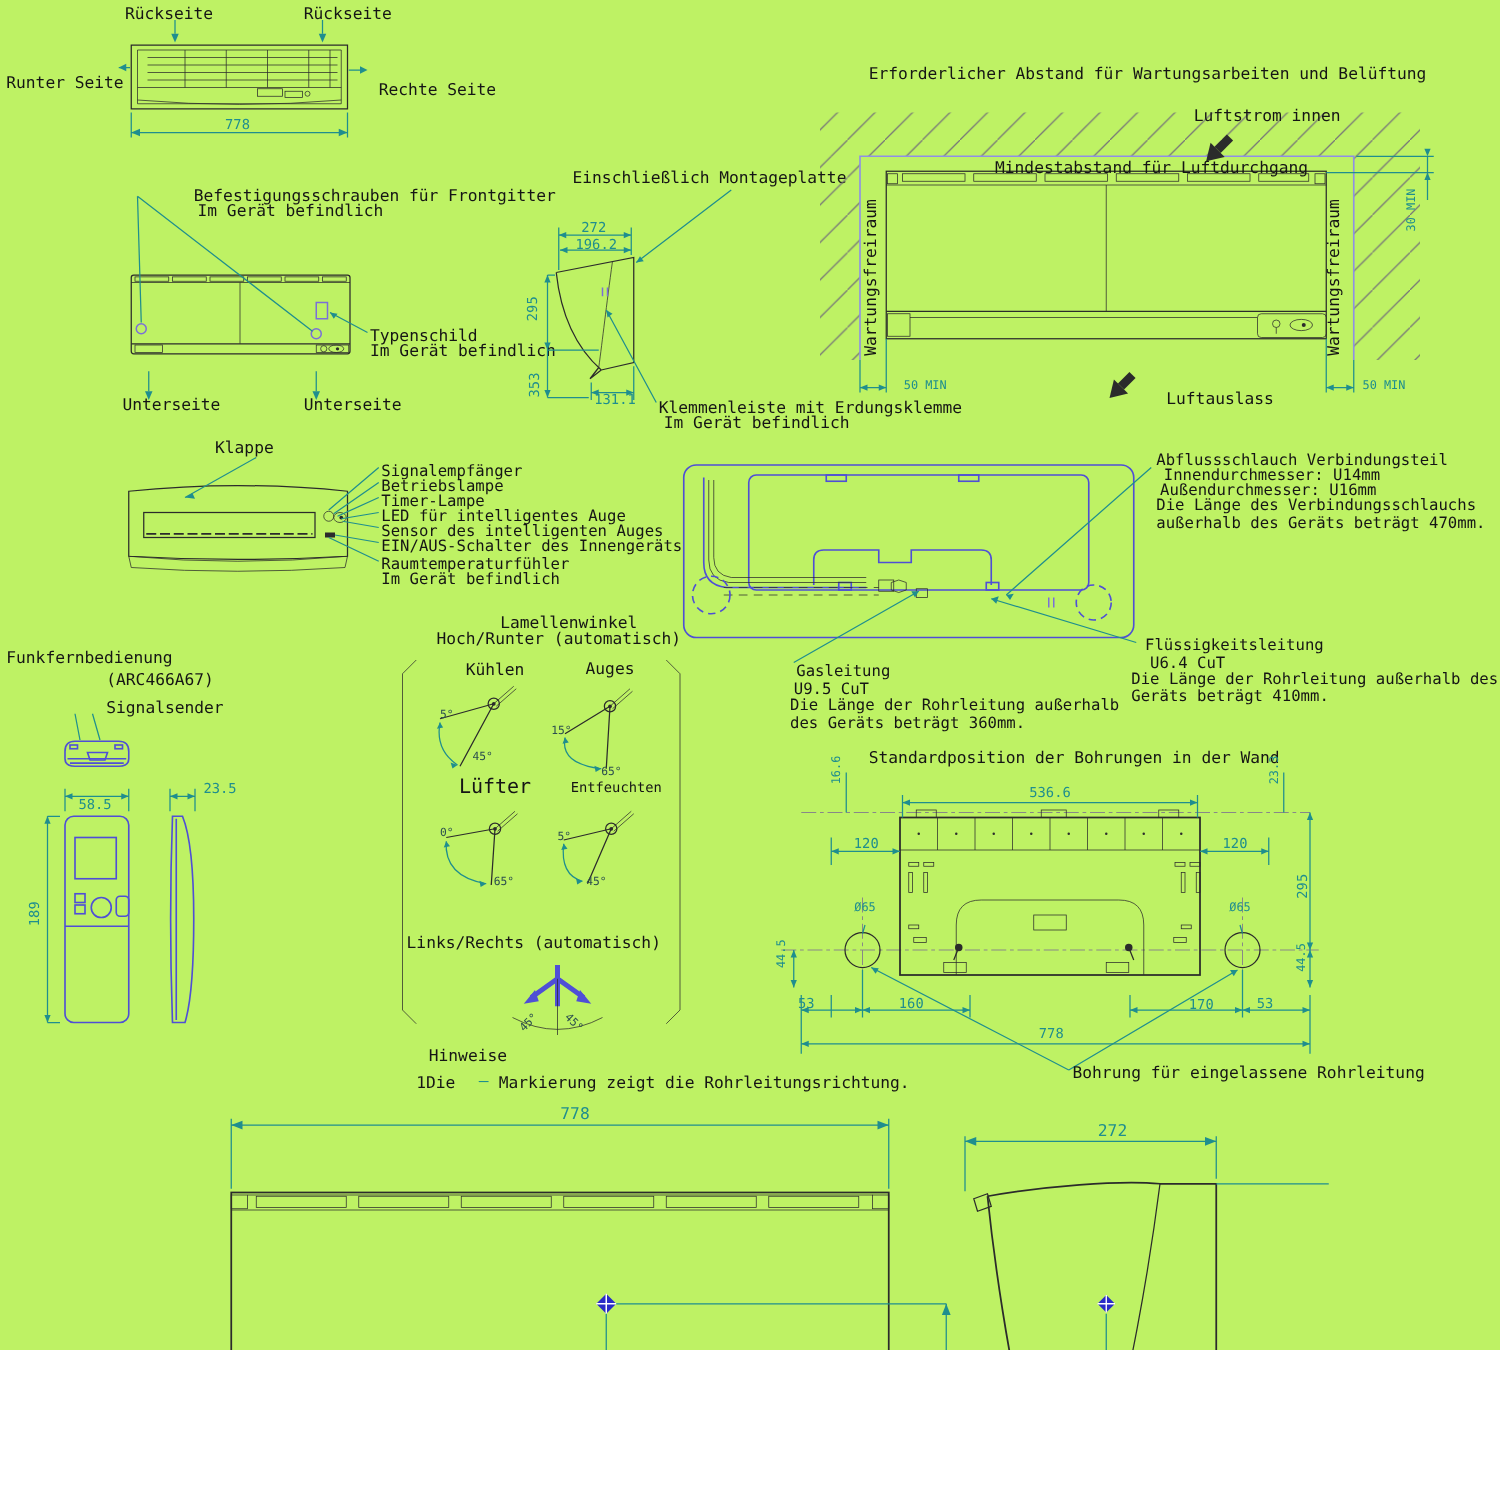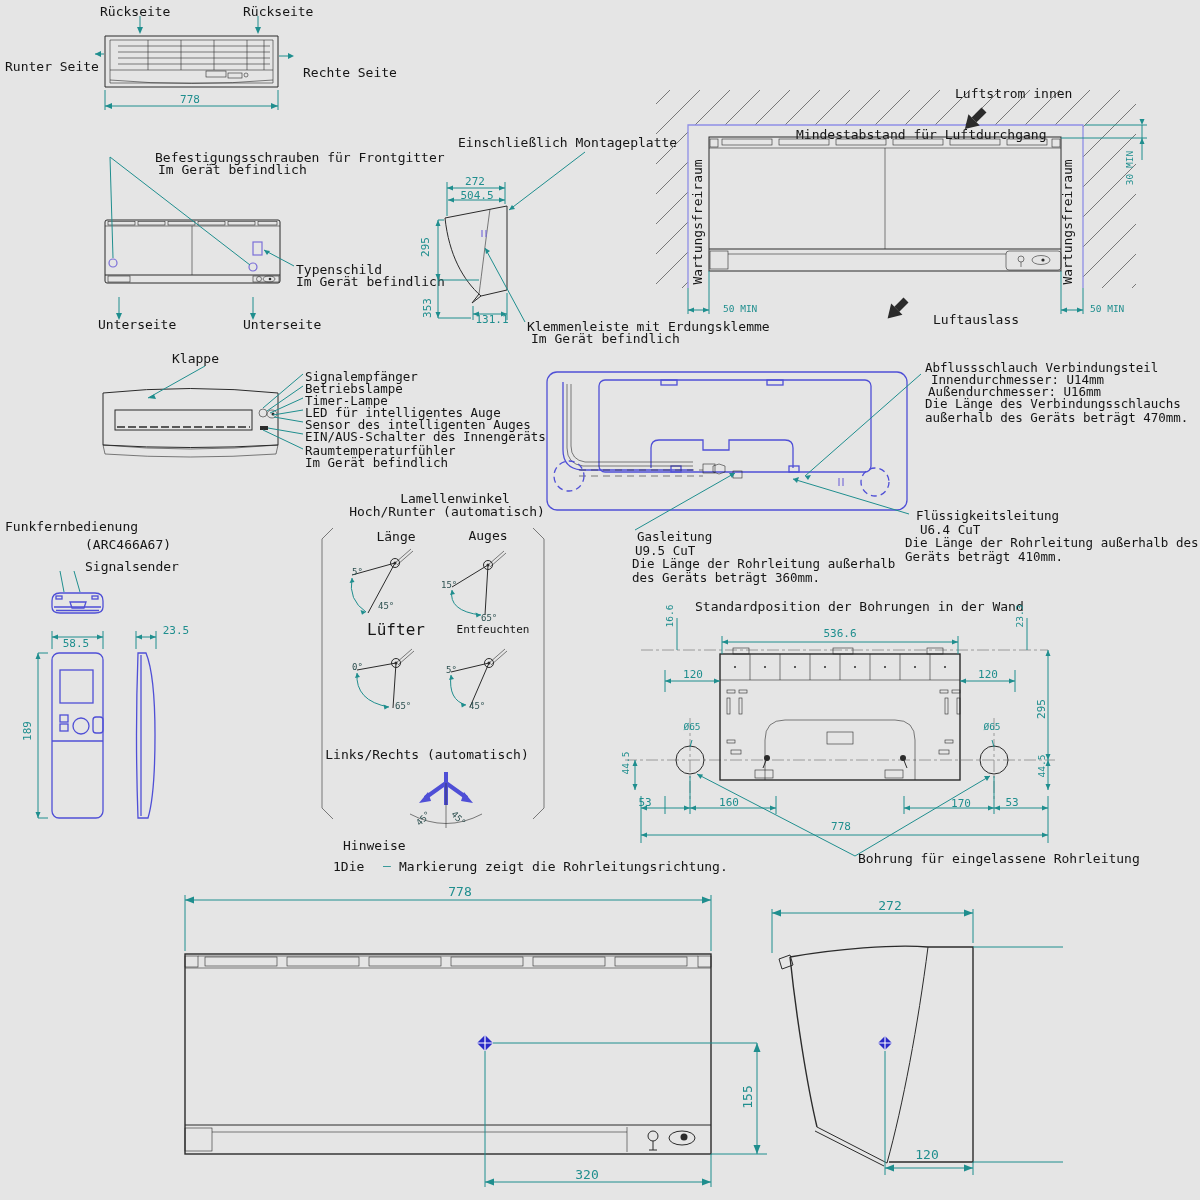--- a/index.html
+++ b/index.html
@@ -1,16 +1,16 @@
 <!DOCTYPE html>
 <html><head>
 <meta charset="utf-8">
 <style>
   html,body{margin:0;padding:0;background:#fff}
-  #page{position:relative;width:1200px;height:1200px;background:#e5e5e5;overflow:hidden;
+  #page{position:relative;width:1200px;height:1080px;background:#bef264;overflow:hidden;
         font-family:"DejaVu Sans Mono",monospace}
   .lb{position:absolute;white-space:nowrap;font-family:"DejaVu Sans Mono",monospace;
       color:#151515;font-size:13px;line-height:1.05}
   .s{font-size:12.5px}
   .d{font-size:11px;color:#1f8e8e}
   .d9{font-size:9.5px;color:#1f8e8e}
   .a{font-size:9px;color:#2c4f4f}
   .c{transform:translate(-50%,-50%)}
   .v{transform:translate(-50%,-50%) rotate(-90deg)}
   .r45{transform:translate(-50%,-50%) rotate(45deg)}
@@ -111,21 +111,21 @@
     <polygon class="tf" points="3,188 .5,182 5.5,182"></polygon>
     <path class="t thin" d="M38,176 V190 M72,163 V190 M38,184 H72"></path>
     <polygon class="tf" points="38,184 44,181.5 44,186.5"></polygon>
       <polygon class="tf" points="72,184 66,181.5 66,186.5"></polygon>
     <path class="t thin" d="M90,192 L50,118 M150,22 L74,80"></path>
     <polygon class="tf" points="50,118 51,124 55,121"></polygon>
     <polygon class="tf" points="74,80 80,79 77,75"></polygon>
   </svg>
   <span class="lb" style="left:458px;top:136px">Einschließlich Montageplatte</span>
   <span class="lb d c" style="left:475px;top:182px">272</span>
-  <span class="lb d c" style="left:477px;top:196px">504.5</span>
+  <span class="lb d c" style="left:477px;top:196px">196.2</span>
   <span class="lb d v" style="left:426px;top:247px">295</span>
   <span class="lb d v" style="left:428px;top:308px">353</span>
   <span class="lb d c" style="left:492px;top:320px">131.1</span>
   <span class="lb" style="left:527px;top:320px">Klemmenleiste mit Erdungsklemme</span>
   <span class="lb" style="left:531px;top:332px">Im Gerät befindlich</span>
 
   <svg style="left:648px;top:82px" width="510" height="250" viewBox="0 0 510 250">
     <defs>
       <pattern id="hatch" patternUnits="userSpaceOnUse" width="30" height="30">
         <path d="M0,30 L30,0" stroke="#777" stroke-width="1" fill="none"></path>
@@ -167,20 +167,21 @@
     <path class="t thin" d="M40,206 V232 M61,189 V232 M40,228 H61"></path>
     <polygon class="tf" points="40,228 46,225.5 46,230.5"></polygon>
       <polygon class="tf" points="61,228 55,225.5 55,230.5"></polygon>
     <path class="t thin" d="M435,206 V232 M413,189 V232 M413,228 H435"></path>
     <polygon class="tf" points="413,228 419,225.5 419,230.5"></polygon>
       <polygon class="tf" points="435,228 429,225.5 429,230.5"></polygon>
     <path class="t thin" d="M437,43 H499 M413,56 H499 M494,43 V56 M494,56 V78"></path>
     <polygon class="tf" points="494,43 491.5,37 496.5,37"></polygon>
       <polygon class="tf" points="494,56 491.5,62 496.5,62"></polygon>
   </svg>
+  <span class="lb" style="left:695px;top:53px">Erforderlicher Abstand für Wartungsarbeiten und Belüftung</span>
   <span class="lb" style="left:955px;top:87px">Luftstrom innen</span>
   <span class="lb" style="left:796px;top:128px">Mindestabstand für Luftdurchgang</span>
   <span class="lb v" style="left:698px;top:222px">Wartungsfreiraum</span>
   <span class="lb v" style="left:1068px;top:222px">Wartungsfreiraum</span>
   <span class="lb" style="left:933px;top:313px">Luftauslass</span>
   <span class="lb d9" style="left:723px;top:304px">50 MIN</span>
   <span class="lb d9" style="left:1090px;top:304px">50 MIN</span>
   <span class="lb d9 v" style="left:1130px;top:168px">30 MIN</span>
 
   <svg style="left:98px;top:350px" width="222" height="118" viewBox="0 0 222 118">
@@ -322,21 +323,21 @@
 
     <g>
       <path d="M131,257 V290 M131,268 L110,283 M131,268 L152,283" stroke="#4f4fd6" stroke-width="4" fill="none"></path>
       <polygon points="104,288 113,277 116,286" fill="#4f4fd6"></polygon>
       <polygon points="158,288 146,286 149,277" fill="#4f4fd6"></polygon>
       <path class="k thin" d="M131,268 V313 M95,299 Q131,318 167,299"></path>
     </g>
   </svg>
   <span class="lb c" style="left:455px;top:499px">Lamellenwinkel</span>
   <span class="lb c" style="left:447px;top:512px">Hoch/Runter (automatisch)</span>
-  <span class="lb c" style="left:396px;top:537px">Länge</span>
+  <span class="lb c" style="left:396px;top:537px">Kühlen</span>
   <span class="lb c" style="left:488px;top:536px">Auges</span>
   <span class="lb a" style="left:352px;top:568px">5°</span>
   <span class="lb a" style="left:378px;top:602px">45°</span>
   <span class="lb a" style="left:441px;top:581px">15°</span>
   <span class="lb a" style="left:481px;top:614px">65°</span>
   <span class="lb s c" style="left:396px;top:630px;font-size:16px">Lüfter</span>
   <span class="lb s c" style="left:493px;top:630px;font-size:11px">Entfeuchten</span>
   <span class="lb a" style="left:352px;top:663px">0°</span>
   <span class="lb a" style="left:395px;top:702px">65°</span>
   <span class="lb a" style="left:446px;top:666px">5°</span>

